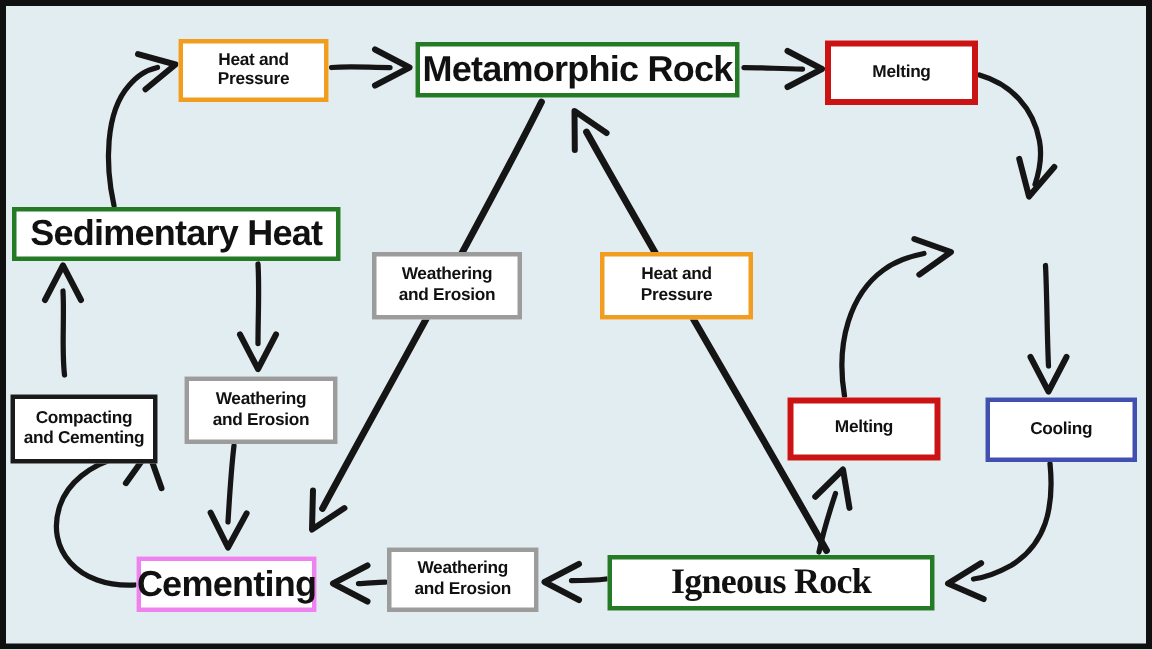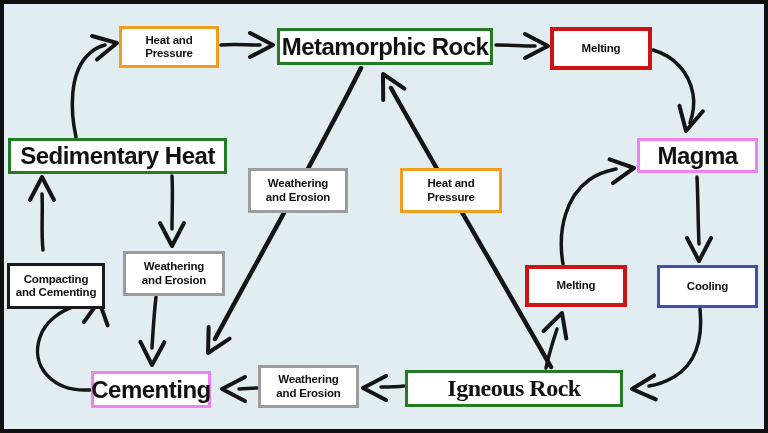--- a/index.html
+++ b/index.html
@@ -121,23 +121,20 @@
   </div>
 
   <div class="node big" style="left: 8px; top: 138px; width: 219px; height: 36px; border-color: rgb(37, 122, 37);">
     <span>Sedimentary Heat</span>
   </div>
 
   <div class="node big" style="left: 405px; top: 370px; width: 218px; height: 37px; border-color: rgb(37, 122, 37); font-family: Liberation Serif, serif;">
     <span>Igneous Rock</span>
   </div>
 
-  <div class="node big" style="left: 637px; top: 138px; width: 121px; height: 35px; border-color: rgb(238, 130, 238);">
-    <span>Magma</span>
-  </div>
 
   <div class="node big" style="left: 91px; top: 371px; width: 120px; height: 37px; border-color: rgb(238, 130, 238);">
     <span>Cementing</span>
   </div>
 
   <div class="node small" style="left: 119px; top: 26px; width: 100px; height: 42px; border-color: rgb(240, 157, 32);">
     <span>Heat and</span>
     <span>Pressure</span>
   </div>
 

